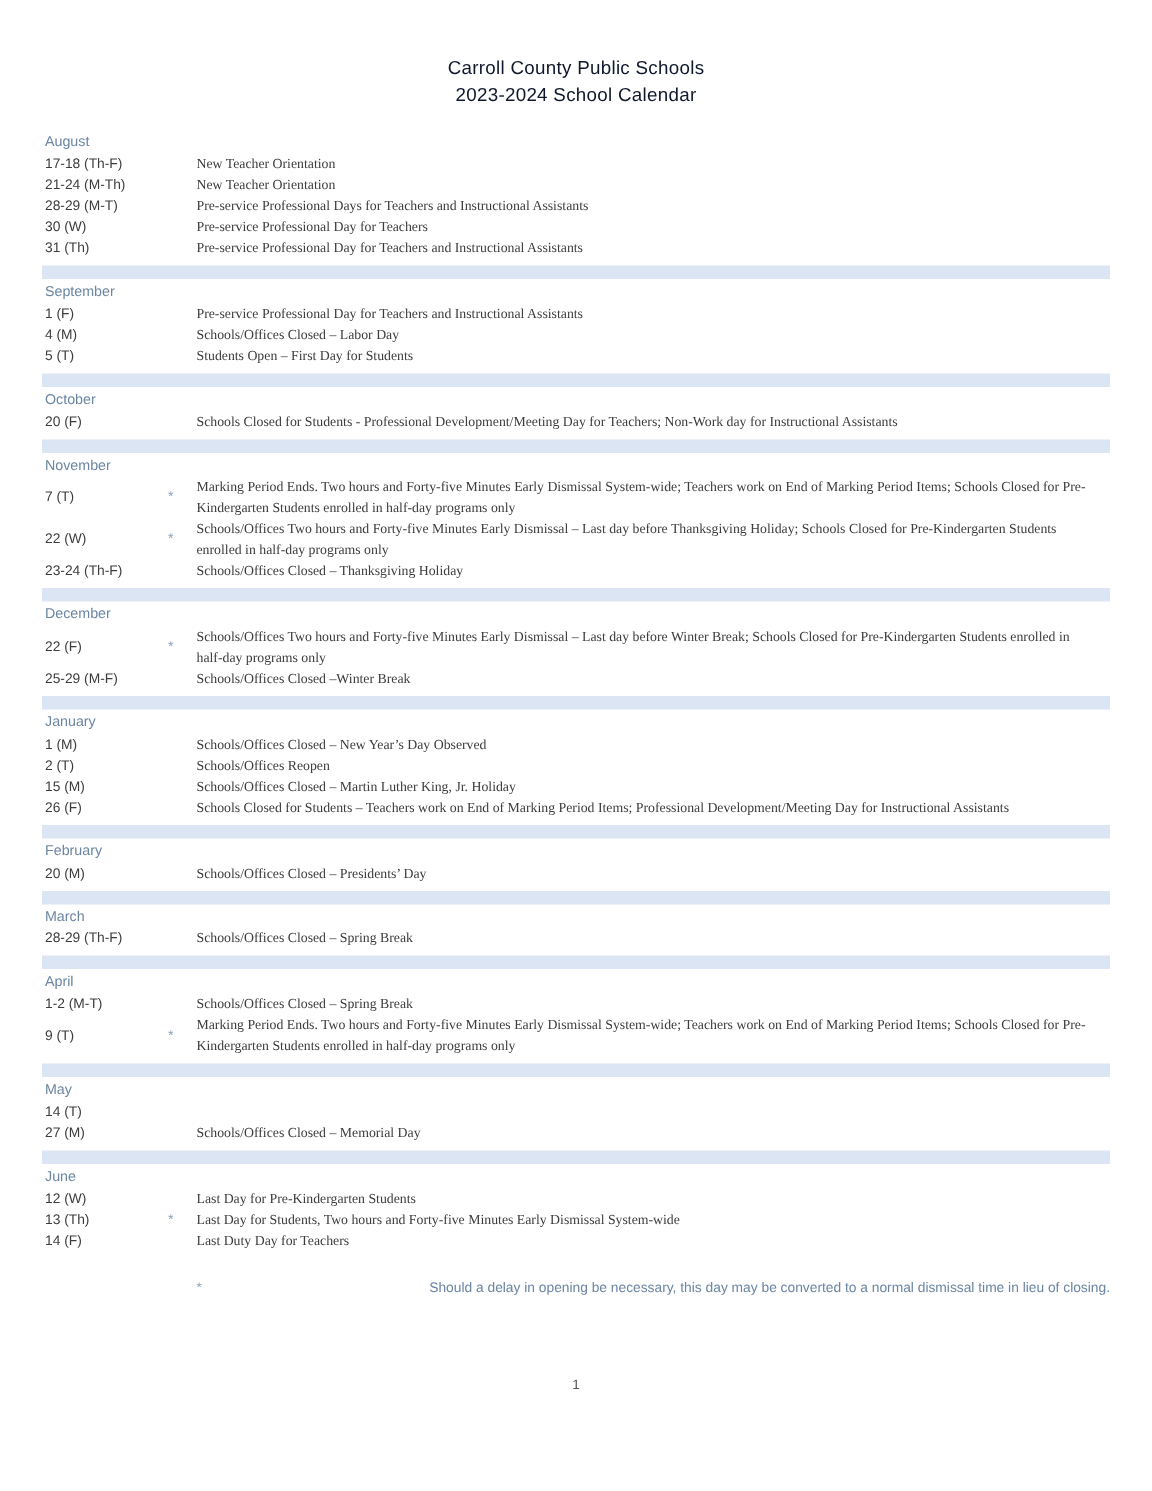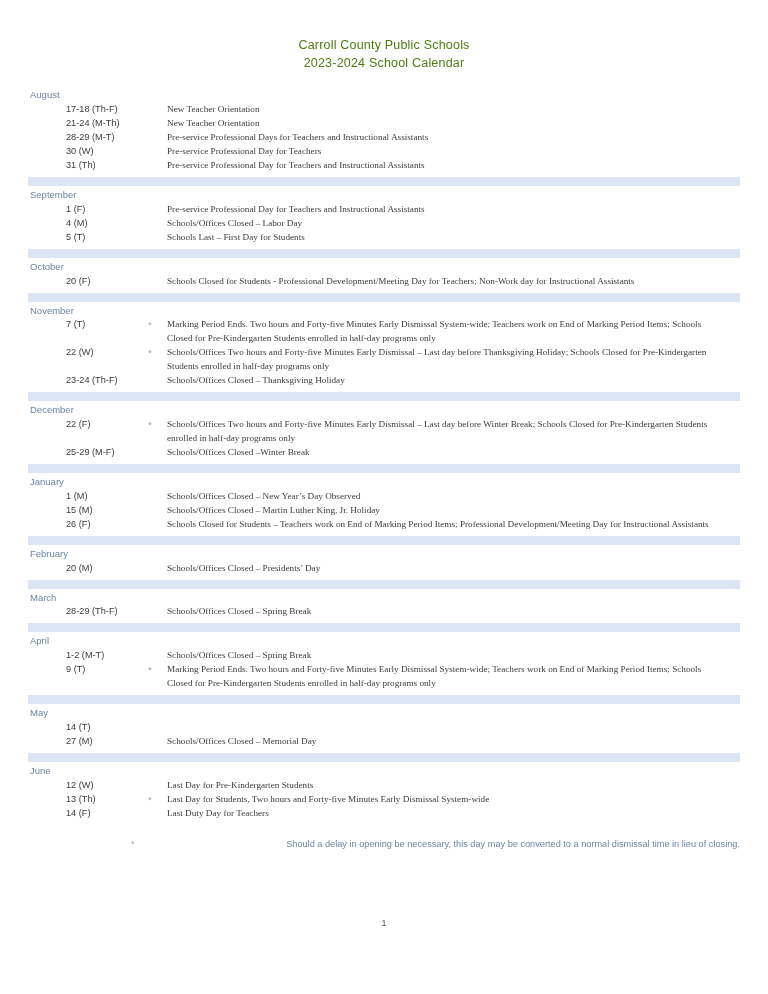--- a/index.html
+++ b/index.html
@@ -25,21 +25,21 @@
   }
 
   
   .title-block {
     text-align: center;
     padding-top: 36px;
     line-height: 1.45;
   }
   .title-line {
     font-size: 12.5px;
-    color: #4d7c0f;
+    color: #0f172a;
     letter-spacing: 0.2px;
   }
 
   
   .calendar {
     margin-top: 14px;
     padding: 0 28px 0 28px;
   }
 
   .section {
@@ -55,25 +55,24 @@
   }
   .month-name {
     font-size: 9.5px;
     color: #6b85a3;
     padding: 3px 0 1px 2px;
     line-height: 1.35;
   }
 
   .entry {
     display: flex;
-    align-items: flex-start;
+    align-items: center;
     font-size: 9.2px;
     line-height: 1.52;
     color: #3c3c3c;
-    margin-left: 36px;
   }
   .entry .date {
     flex: 0 0 84px;
     max-width: 84px;
     padding-left: 2px;
     box-sizing: border-box;
     white-space: nowrap;
   }
   .entry .star {
     flex: 0 0 19px;
@@ -168,21 +167,21 @@
           <div class="desc">Pre-service Professional Day for Teachers and Instructional Assistants</div>
         </div>
         <div class="entry">
           <div class="date">4 (M)</div>
           <div class="star"></div>
           <div class="desc">Schools/Offices Closed – Labor Day</div>
         </div>
         <div class="entry">
           <div class="date">5 (T)</div>
           <div class="star"></div>
-          <div class="desc">Schools Last – First Day for Students</div>
+          <div class="desc">Students Open – First Day for Students</div>
         </div>
       </div>
       <div class="section">
         <div class="band-spacer"></div>
         <div class="band"></div>
         <div class="month-name">October</div>
         <div class="entry">
           <div class="date">20 (F)</div>
           <div class="star"></div>
           <div class="desc">Schools Closed for Students - Professional Development/Meeting Day for Teachers; Non-Work day for Instructional Assistants</div>
@@ -224,20 +223,25 @@
         </div>
       </div>
       <div class="section">
         <div class="band-spacer"></div>
         <div class="band"></div>
         <div class="month-name">January</div>
         <div class="entry">
           <div class="date">1 (M)</div>
           <div class="star"></div>
           <div class="desc">Schools/Offices Closed – New Year’s Day Observed</div>
+        </div>
+        <div class="entry">
+          <div class="date">2 (T)</div>
+          <div class="star"></div>
+          <div class="desc">Schools/Offices Reopen</div>
         </div>
         <div class="entry">
           <div class="date">15 (M)</div>
           <div class="star"></div>
           <div class="desc">Schools/Offices Closed – Martin Luther King, Jr. Holiday</div>
         </div>
         <div class="entry">
           <div class="date">26 (F)</div>
           <div class="star"></div>
           <div class="desc">Schools Closed for Students – Teachers work on End of Marking Period Items; Professional Development/Meeting Day for Instructional Assistants</div>

